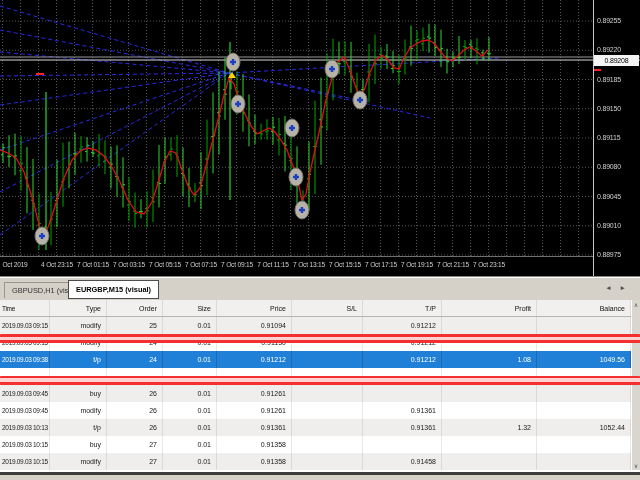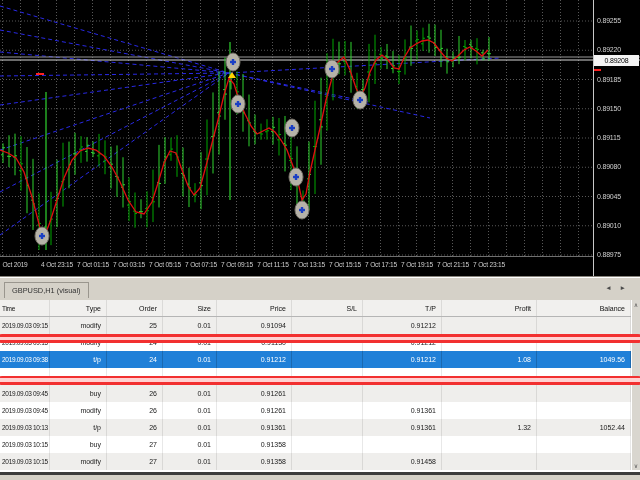--- a/index.html
+++ b/index.html
@@ -438,20 +438,21 @@
       <div class="tm-label" style="left: 317px;">7 Oct 15:15</div>
       <div class="tm-label" style="left: 353px;">7 Oct 17:15</div>
       <div class="tm-label" style="left: 389px;">7 Oct 19:15</div>
       <div class="tm-label" style="left: 425px;">7 Oct 21:15</div>
       <div class="tm-label" style="left: 461px;">7 Oct 23:15</div>
     </div>
 </div>
 
 <div id="tabbar">
   <div class="tab" style="left:4px">GBPUSD,H1 (visual)</div>
+  <div class="tab active" style="left:68px">EURGBP,M15 (visual)</div>
   <div id="tab-arrows"><span>◄</span><span>►</span></div>
 </div>
 
 <div id="table">
     <div class="trow header" style="top: 0px;">
       <div class="cell c0">Time</div>
       <div class="cell c1">Type</div>
       <div class="cell c2">Order</div>
       <div class="cell c3">Size</div>
       <div class="cell c4">Price</div>

